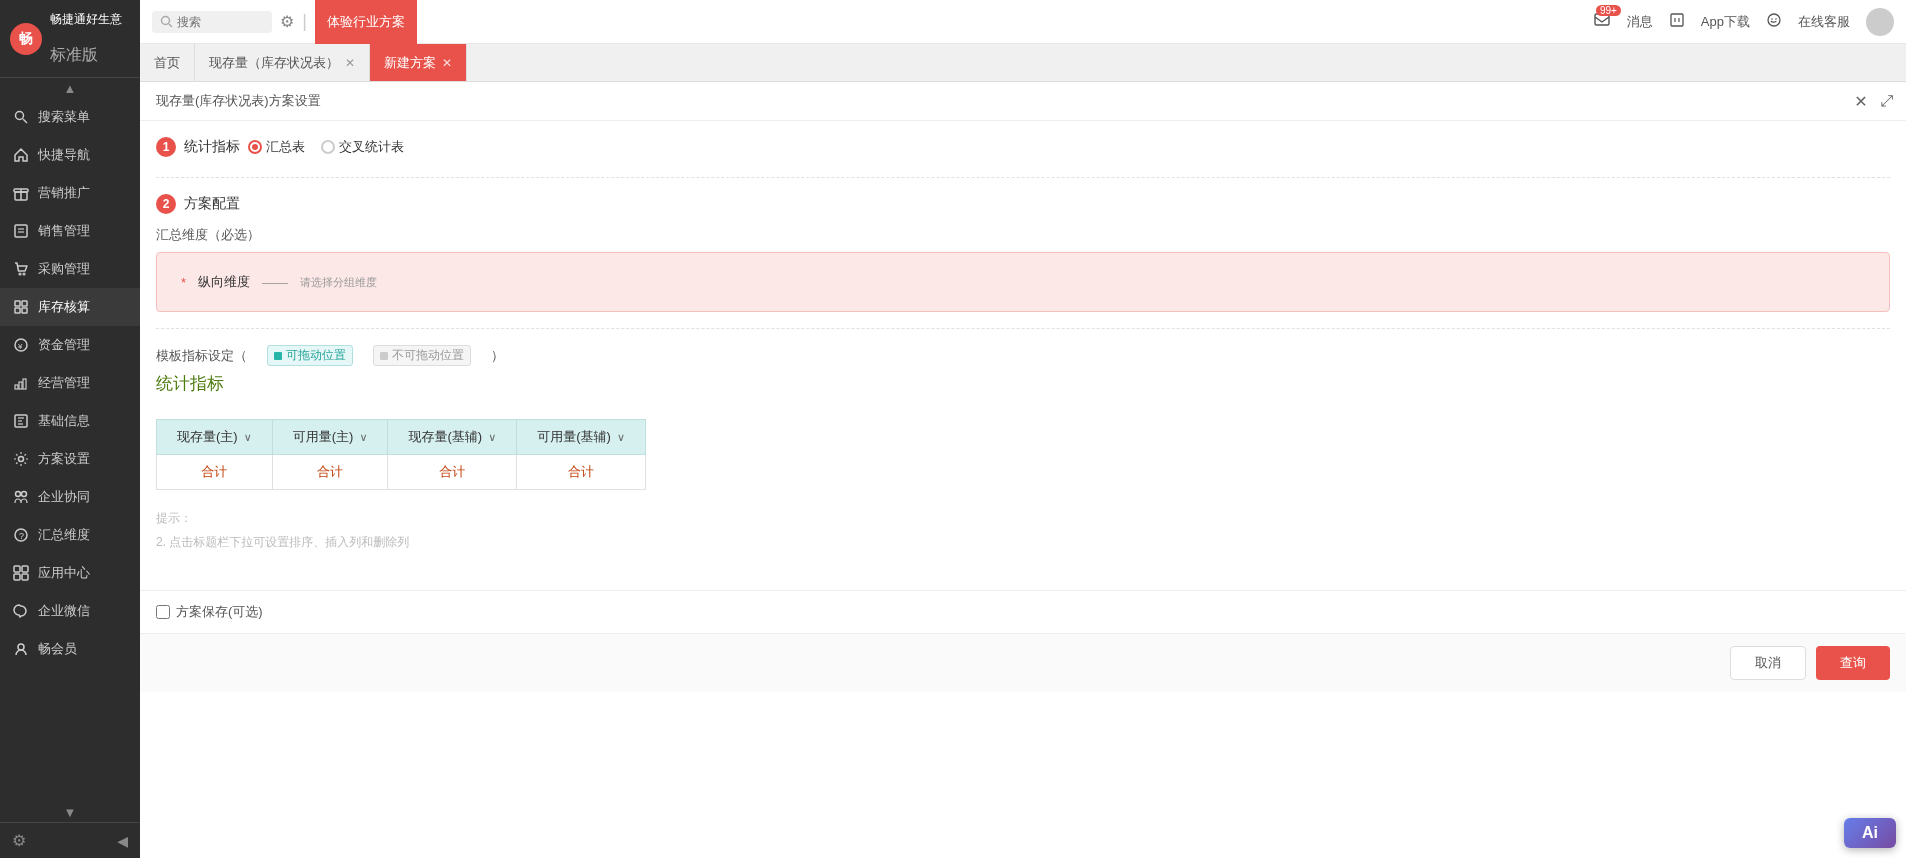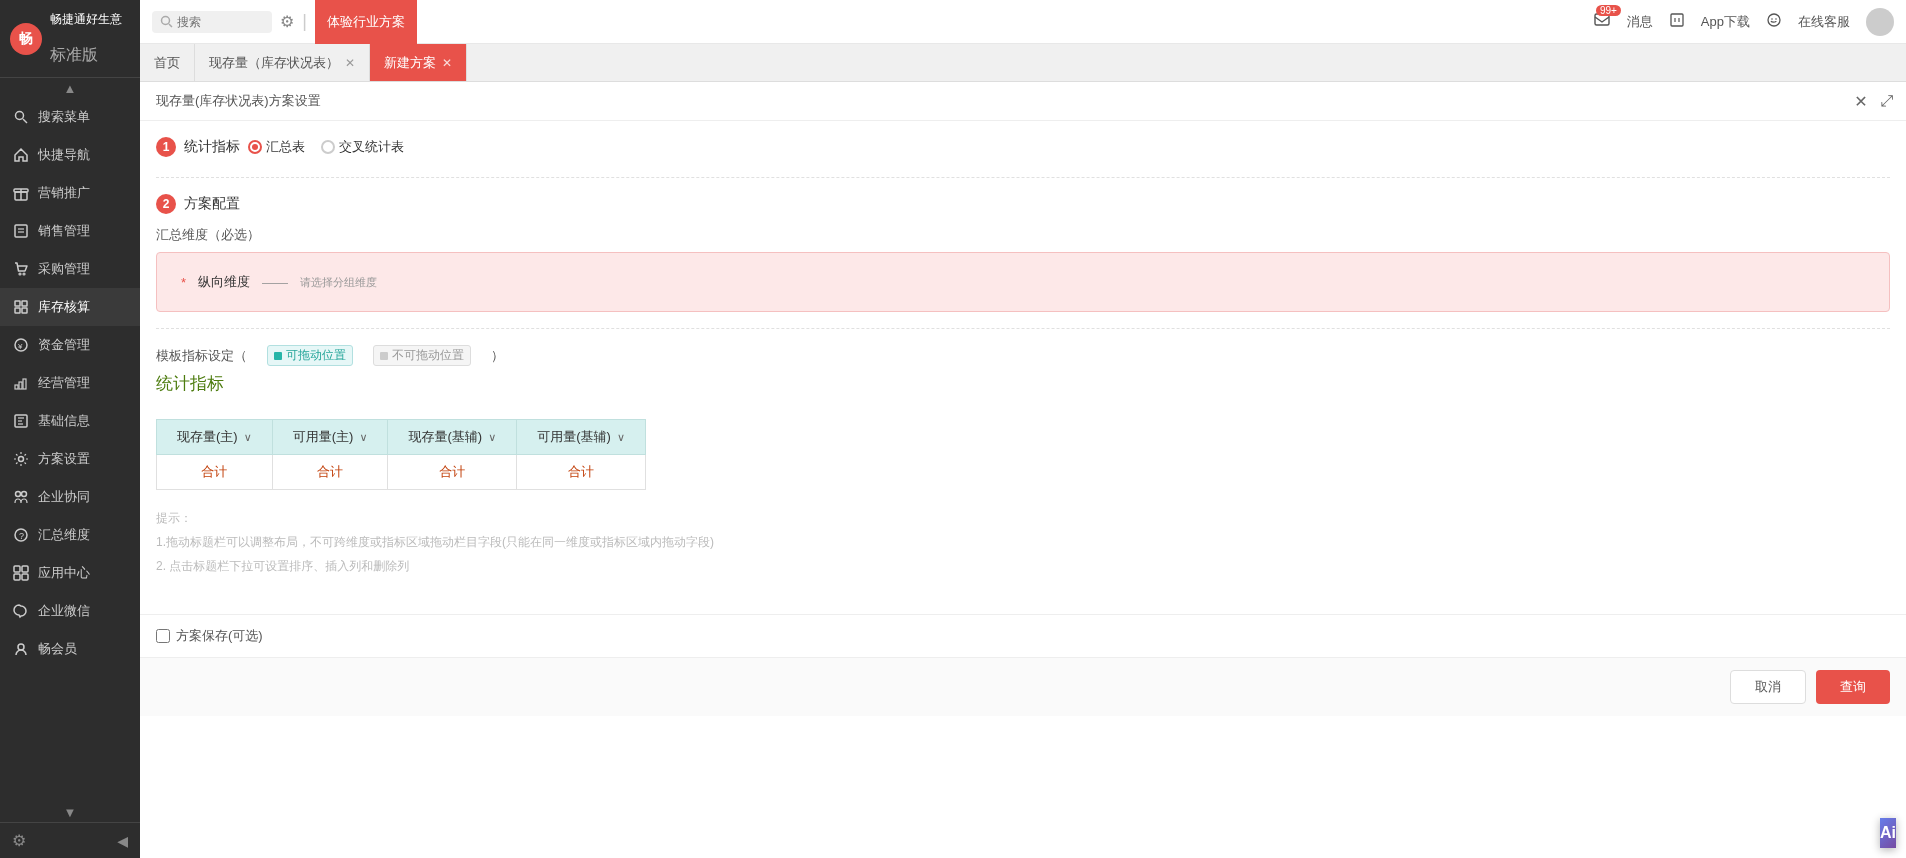--- a/index.html
+++ b/index.html
@@ -373,22 +373,22 @@
       justify-content: center;
     }
 
     
     .ai-badge {
       position: fixed;
       bottom: 10px;
       right: 10px;
       background: linear-gradient(135deg, #667eea, #764ba2);
       color: #fff;
-      border-radius: 0;
-      padding: 6px 0;
+      border-radius: 6px;
+      padding: 6px 18px;
       font-size: 16px;
       font-weight: bold;
       cursor: pointer;
       box-shadow: 0 2px 8px rgba(0,0,0,0.3);
     }
   </style>
 </head>
 <body>
 
 <div class="sidebar">
@@ -714,21 +714,20 @@
                 <td>合计</td>
                 <td>合计</td>
                 <td>合计</td>
               </tr>
             </tbody>
           </table>
         </div>
 
         <div class="tips-section">
           <div>提示：</div>
-          <div>1.拖动标题栏可以调整布局，不可跨维度或指标区域拖动栏目字段(只能在同一维度或指标区域内拖动字段)</div>
           <div>2. 点击标题栏下拉可设置排序、插入列和删除列</div>
         </div>
       </div>
 
     </div>
 
     <div class="save-section">
       <input type="checkbox" class="save-checkbox" style="">
       <span class="save-label">方案保存(可选)</span>
     </div>

